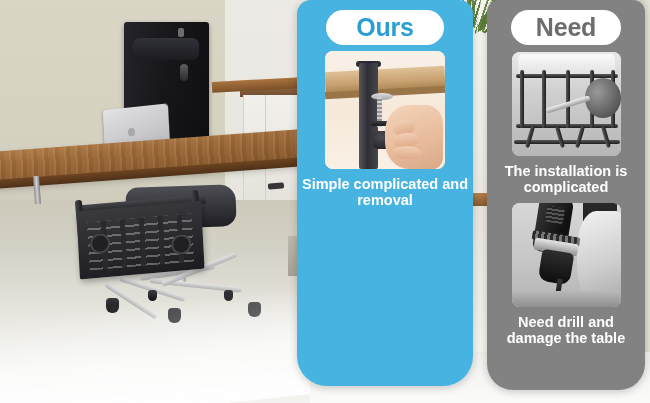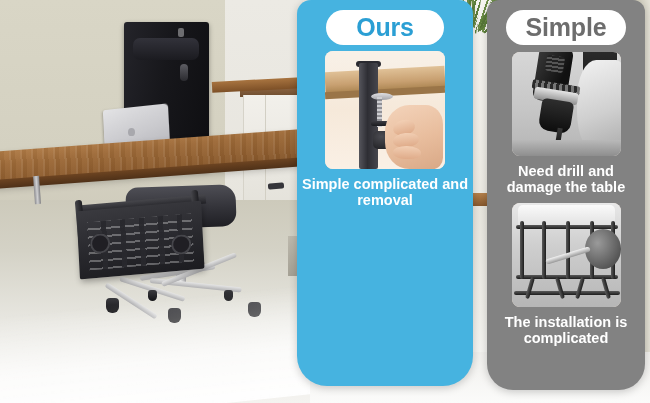--- a/index.html
+++ b/index.html
@@ -514,37 +514,21 @@
         <div class="t2-finger" style="right:26px;bottom:22px;width:26px;height:14px;transform:rotate(-6deg);"></div>
         <div class="t2-finger" style="right:24px;bottom:10px;width:28px;height:13px;transform:rotate(2deg);"></div>
       </div>
       <div class="cap">Simple complicated and removal</div>
     </div>
 
   </div>
 
   <div class="panel grey">
 
-    <div class="pill">Simple</div>
-
-    <div class="cell">
-      <div class="thumb">
-        <div class="t3-bg"></div>
-        <div class="t3-dark"></div>
-        <div class="t3-hand"></div>
-        <div class="t3-body"></div>
-        <div class="t3-vent"></div>
-        <div class="t3-collar2"></div>
-        <div class="t3-collar"></div>
-        <div class="t3-chuck"></div>
-        <div class="t3-bit"></div>
-        <div class="t3-surface"></div>
-      </div>
-      <div class="cap">Need drill and damage the table</div>
-    </div>
+    <div class="pill">Need</div>
 
     <div class="cell">
       <div class="thumb">
         <div class="t4-bg"></div>
         <div class="t4-top"></div>
         <div class="wire-h" style="left:4px;top:22px;width:102px;"></div>
         <div class="wire-h" style="left:4px;top:72px;width:102px;"></div>
         <div class="wire-h" style="left:2px;top:88px;width:106px;"></div>
         <div class="wire-v" style="left:8px;top:18px;height:58px;"></div>
         <div class="wire-v" style="left:30px;top:18px;height:58px;"></div>
@@ -554,15 +538,31 @@
         <div class="wire-v" style="left:16px;top:74px;height:22px;transform:rotate(16deg);"></div>
         <div class="wire-v" style="left:46px;top:74px;height:22px;transform:rotate(-16deg);"></div>
         <div class="wire-v" style="left:66px;top:74px;height:22px;transform:rotate(16deg);"></div>
         <div class="wire-v" style="left:92px;top:74px;height:22px;transform:rotate(-16deg);"></div>
         <div class="t4-disc"></div>
         <div class="t4-rod"></div>
       </div>
       <div class="cap">The installation is complicated</div>
     </div>
 
+    <div class="cell">
+      <div class="thumb">
+        <div class="t3-bg"></div>
+        <div class="t3-dark"></div>
+        <div class="t3-hand"></div>
+        <div class="t3-body"></div>
+        <div class="t3-vent"></div>
+        <div class="t3-collar2"></div>
+        <div class="t3-collar"></div>
+        <div class="t3-chuck"></div>
+        <div class="t3-bit"></div>
+        <div class="t3-surface"></div>
+      </div>
+      <div class="cap">Need drill and damage the table</div>
+    </div>
+
   </div>
 
 </div>
 
 </body></html>

